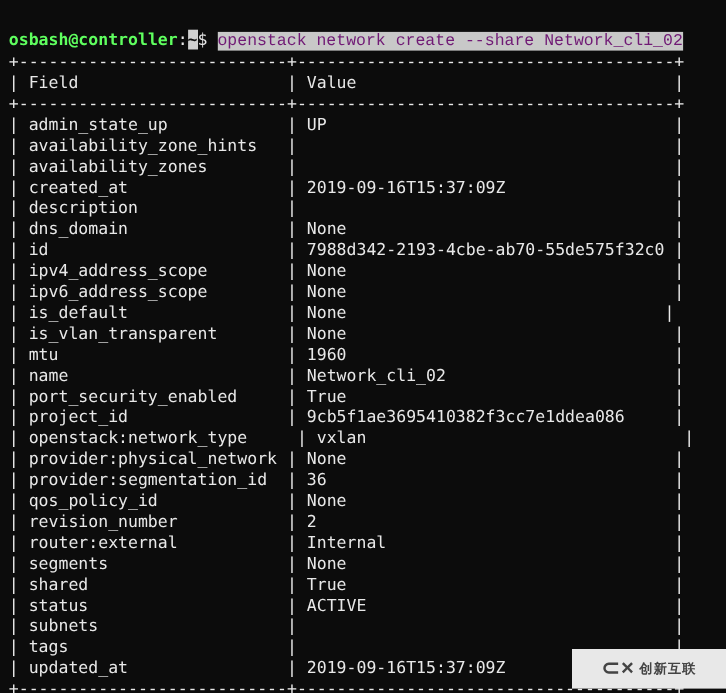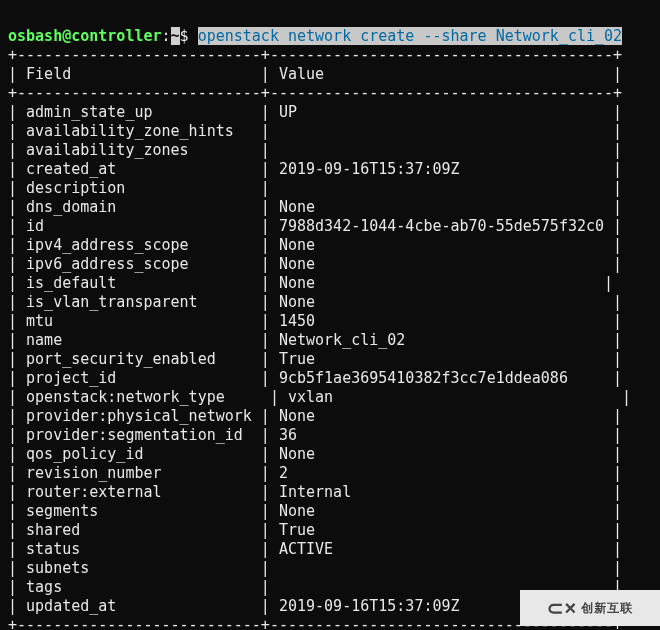--- a/index.html
+++ b/index.html
@@ -22,21 +22,22 @@
       color: #5fff5f;
       font-weight: bold;
       margin-top: 48px;
     }
     .prompt-path {
       color: #5f87ff;
       font-weight: bold;
     }
     .command {
       background: #c8c8c8;
-      color: #0369a1;
+      color: #701a75;
+      font-family: Liberation Mono, monospace;
     }
     .cursor-bg {
       background: #d0d0d0;
       color: #111;
     }
     .watermark {
       position: absolute;
       bottom: 4px;
       right: 0;
       width: 140px;
@@ -63,26 +64,26 @@
 <span class="prompt">osbash</span><span class="prompt">@</span><span class="prompt">controller</span><span>:</span><span class="prompt-path cursor-bg">~</span><span>$ </span><span class="command">openstack network create --share Network_cli_02</span>
 <span>+---------------------------+--------------------------------------+</span>
 <span>| Field                     | Value                                |</span>
 <span>+---------------------------+--------------------------------------+</span>
 <span>| admin_state_up            | UP                                   |</span>
 <span>| availability_zone_hints   |                                      |</span>
 <span>| availability_zones        |                                      |</span>
 <span>| created_at                | 2019-09-16T15:37:09Z                 |</span>
 <span>| description               |                                      |</span>
 <span>| dns_domain                | None                                 |</span>
-<span>| id                        | 7988d342-1044-4cbe-ab70-55de575f32c0 |</span>
+<span>| id                        | 7988d342-2193-4cbe-ab70-55de575f32c0 |</span>
 <span>| ipv4_address_scope        | None                                 |</span>
 <span>| ipv6_address_scope        | None                                 |</span>
 <span>| is_default                | None                                |</span>
 <span>| is_vlan_transparent       | None                                 |</span>
-<span>| mtu                       | 1450                                 |</span>
+<span>| mtu                       | 1960                                 |</span>
 <span>| name                      | Network_cli_02                       |</span>
 <span>| port_security_enabled     | True                                 |</span>
 <span>| project_id                | 9cb5f1ae3695410382f3cc7e1ddea086     |</span>
 <span>| openstack:network_type     | vxlan                                |</span>
 <span>| provider:physical_network | None                                 |</span>
 <span>| provider:segmentation_id  | 36                                   |</span>
 <span>| qos_policy_id             | None                                 |</span>
 <span>| revision_number           | 2                                    |</span>
 <span>| router:external           | Internal                             |</span>
 <span>| segments                  | None                                 |</span>

